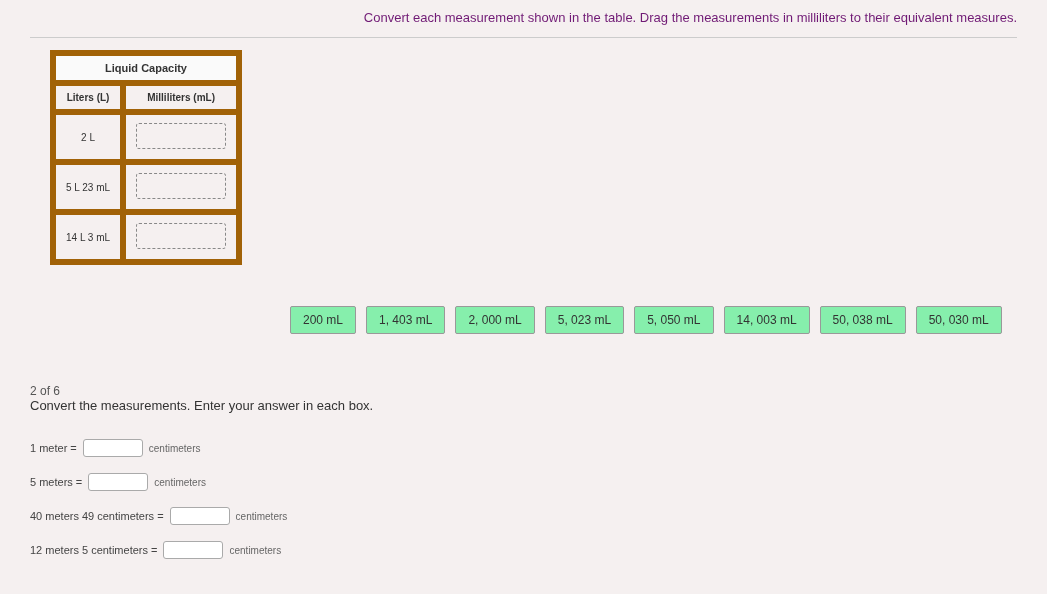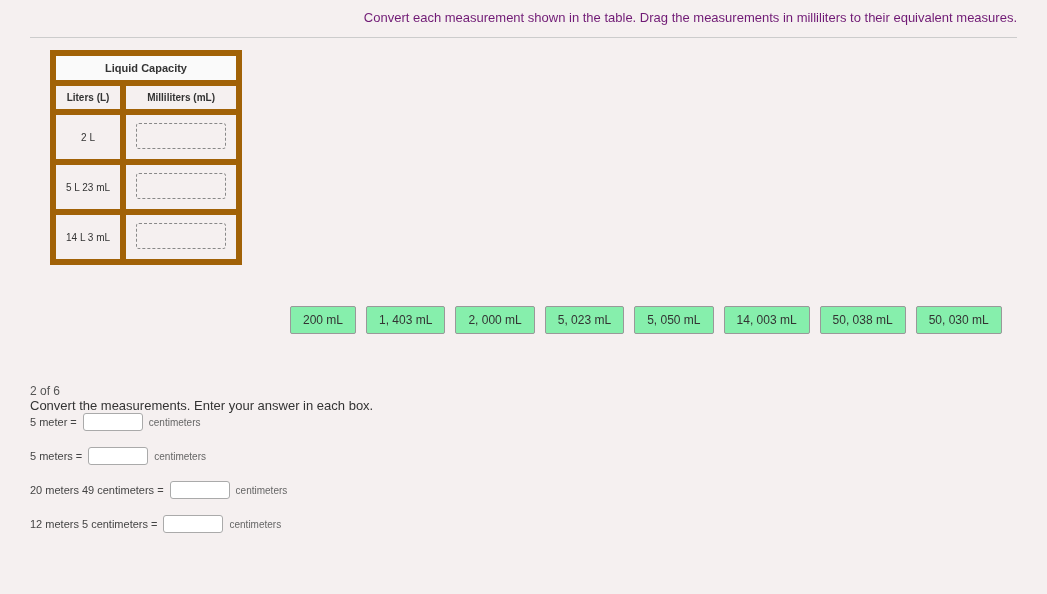--- a/index.html
+++ b/index.html
@@ -76,20 +76,21 @@
       cursor: grab;
       margin-top: 11px;
     }
     .page-indicator {
       font-size: 12px;
       color: #555;
     }
     .instruction2 {
       font-size: 13px;
       color: #333;
+      margin-bottom: 26px;
     }
     .conv-row {
       font-size: 11px;
       color: #444;
       margin-bottom: 16px;
       display: flex;
       align-items: center;
       gap: 6px;
     }
     .conv-input {
@@ -145,33 +146,33 @@
   <div class="draggable">5, 050 mL</div>
   <div class="draggable">14, 003 mL</div>
   <div class="draggable">50, 038 mL</div>
   <div class="draggable">50, 030 mL</div>
 </div>
 
 <div class="page-indicator">2 of 6</div>
 <div class="instruction2">Convert the measurements. Enter your answer in each box.</div>
 
 <div class="conv-row">
-  <span>5 meter =</span>
+  <span>1 meter =</span>
   <input class="conv-input" style="">
   <span class="unit-label">centimeters</span>
 </div>
 
 <div class="conv-row">
   <span>5 meters =</span>
   <input class="conv-input" style="">
   <span class="unit-label">centimeters</span>
 </div>
 
 <div class="conv-row">
-  <span>20 meters 49 centimeters =</span>
+  <span>40 meters 49 centimeters =</span>
   <input class="conv-input" style="">
   <span class="unit-label">centimeters</span>
 </div>
 
 <div class="conv-row">
   <span>12 meters 5 centimeters =</span>
   <input class="conv-input" style="">
   <span class="unit-label">centimeters</span>
 </div>
 

